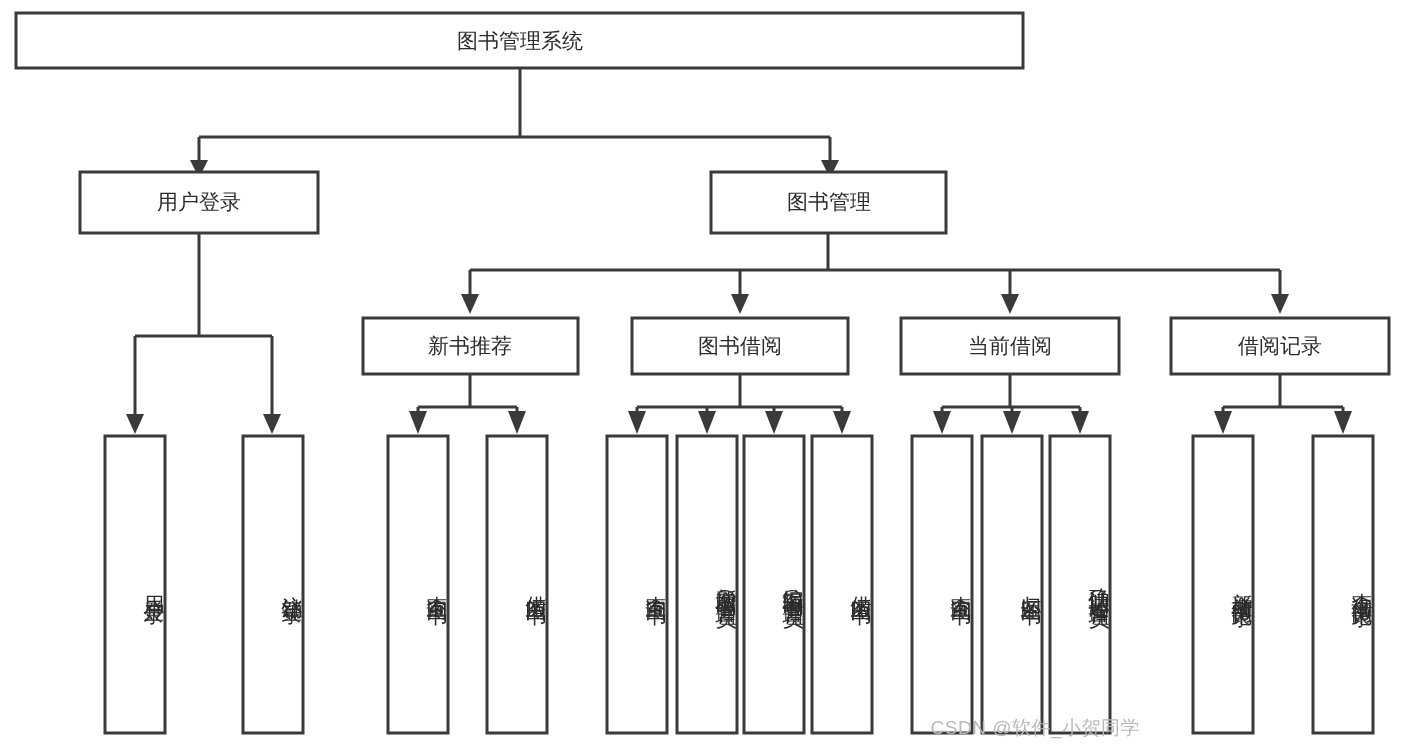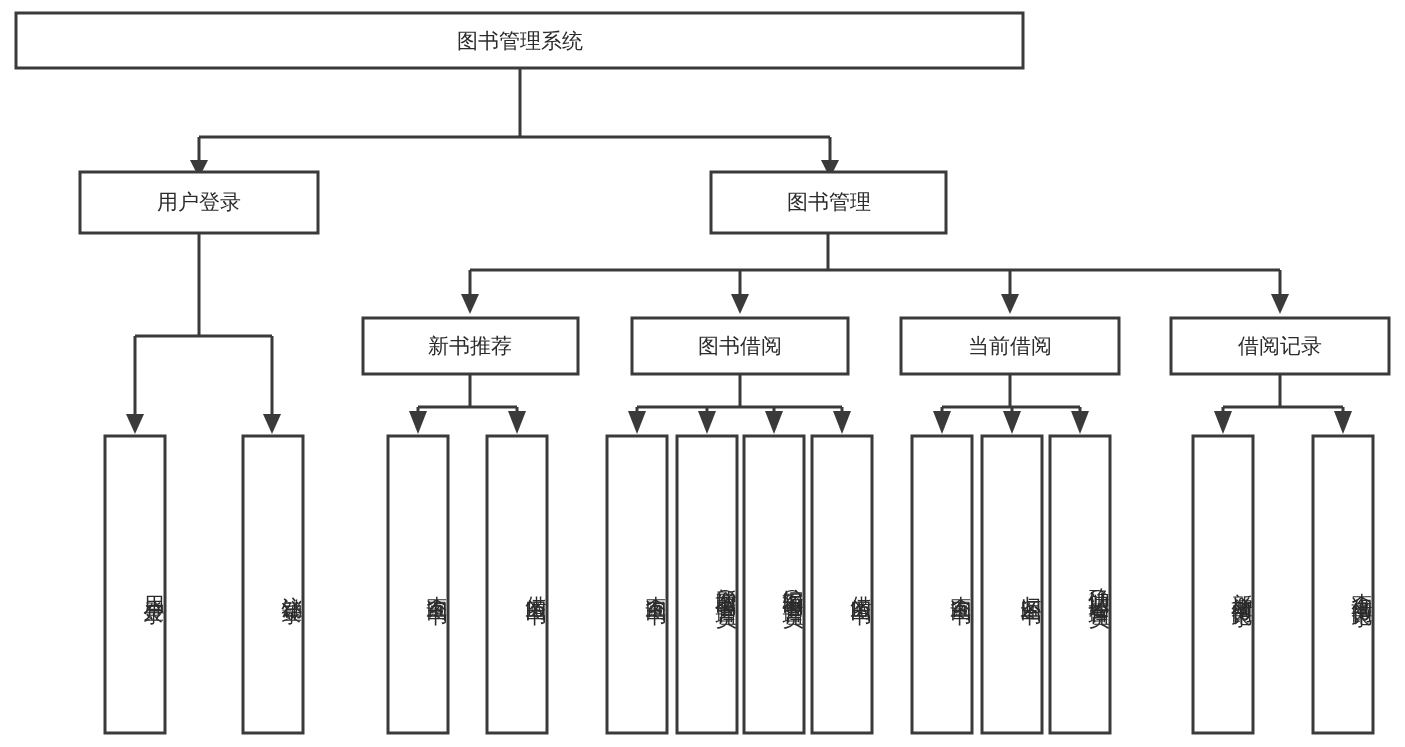--- a/index.html
+++ b/index.html
@@ -181,13 +181,14 @@
       <div class="vlabel-wrap" style="left: 677px; top: 444px; width: 60px; height: 281px;">新增图书（管理员）</div>
       <div class="vlabel-wrap" style="left: 744px; top: 444px; width: 60px; height: 281px;">编辑图书（管理员）</div>
       <div class="vlabel-wrap" style="left: 812px; top: 444px; width: 60px; height: 281px;">借阅图书</div>
       <div class="vlabel-wrap" style="left: 912px; top: 444px; width: 60px; height: 281px;">查询图书</div>
       <div class="vlabel-wrap" style="left: 982px; top: 444px; width: 60px; height: 281px;">归还图书</div>
       <div class="vlabel-wrap" style="left: 1050px; top: 444px; width: 60px; height: 281px;">确认归还（管理员）</div>
       <div class="vlabel-wrap" style="left: 1193px; top: 444px; width: 60px; height: 281px;">新增借阅记录</div>
       <div class="vlabel-wrap" style="left: 1313px; top: 444px; width: 60px; height: 281px;">查询借阅记录</div>
     </div>
 
+  <div class="watermark">CSDN @软件_小贺同学</div>
 </div>
 
 </body></html>

